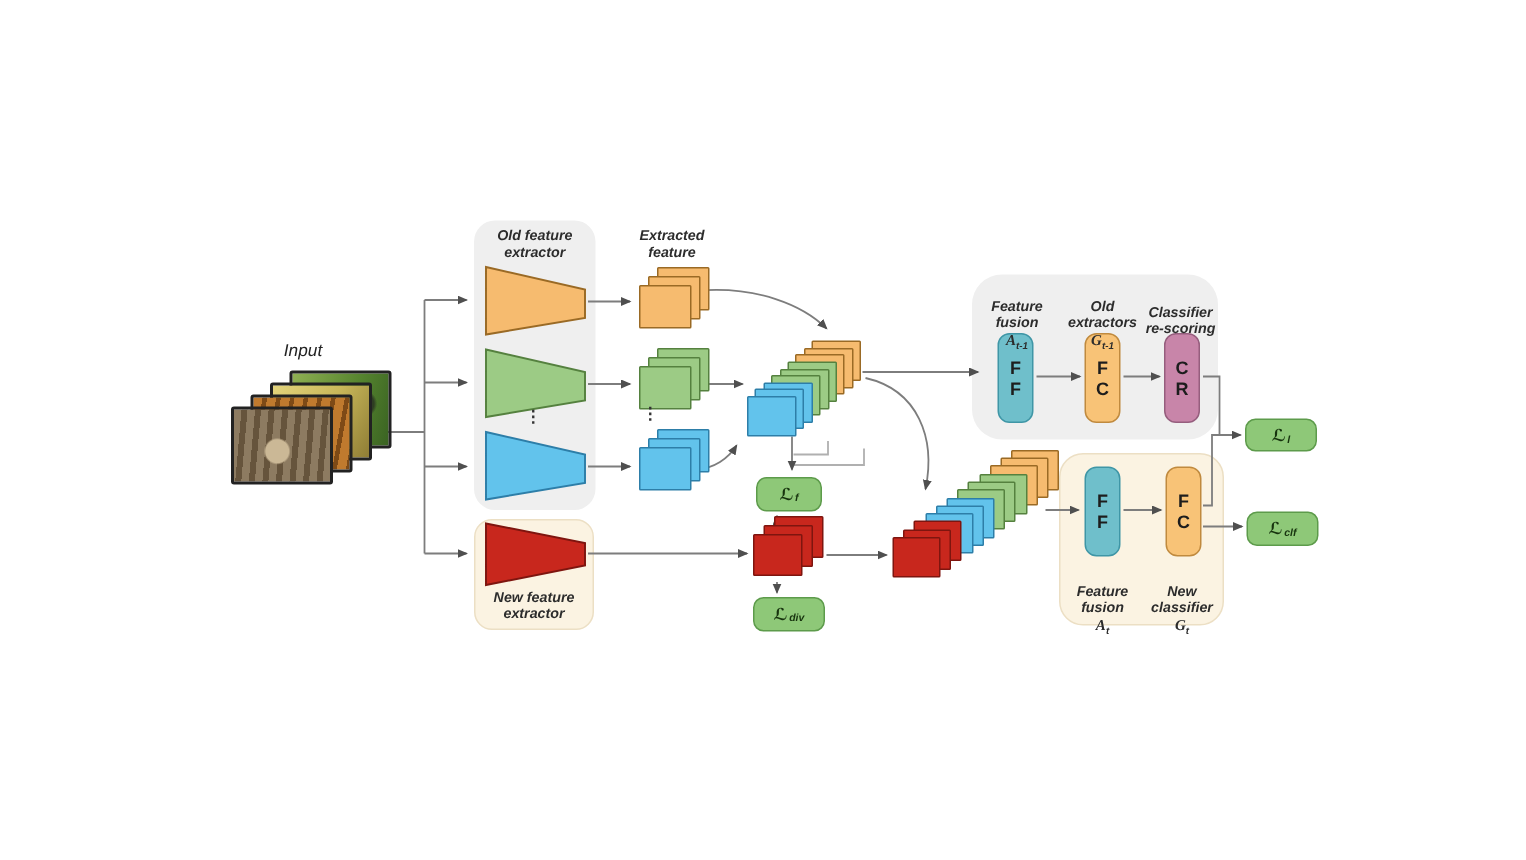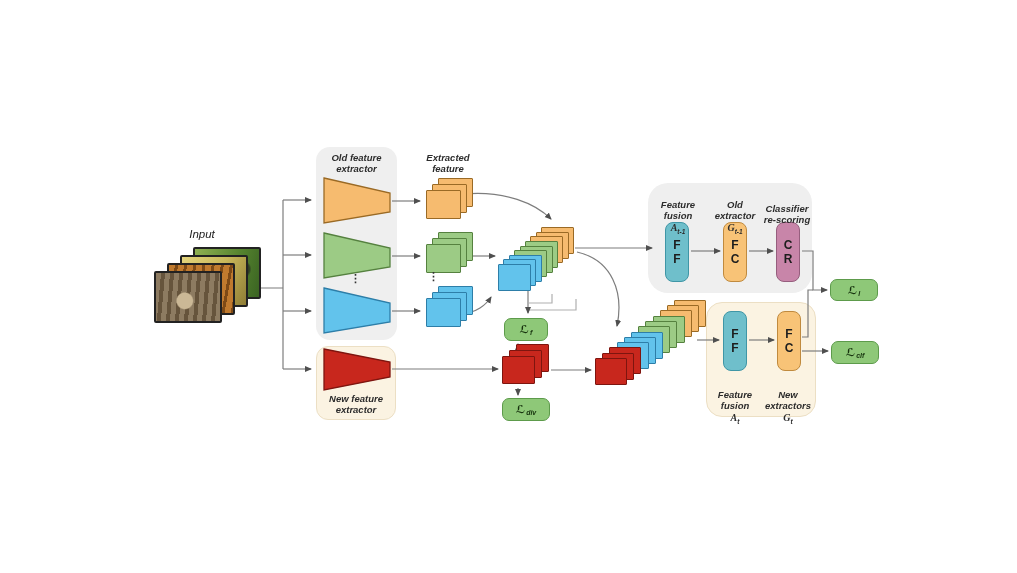--- a/index.html
+++ b/index.html
@@ -158,21 +158,21 @@
       <div class="card" style="left: 595px; top: 358px; width: 32px; height: 27px; background: rgb(200, 39, 29); border: 1.3px solid rgb(126, 21, 15);"></div>
     </div>
 
   <div class="cap" style="left:649px;top:188px;width:58px;">
     <span>Feature
 fusion</span>
     <div class="symline"><span class="sym">A</span><span class="symsub">t-1</span></div>
   </div>
   <div class="cap" style="left:706px;top:188px;width:58px;">
     <span>Old
-extractor</span>
+extractors</span>
     <div class="symline"><span class="sym">G</span><span class="symsub">t-1</span></div>
   </div>
   <div class="cap" style="left:758px;top:192px;width:58px;">
     <span>Classifier
 re-scoring</span>
   </div>
   <div class="mbox teal" style="left:665px;top:222px;">F
 F</div>
   <div class="mbox orangebox" style="left:723px;top:222px;">F
 C</div>
@@ -183,21 +183,21 @@
 F</div>
   <div class="mbox orangebox" style="left:777px;top:311px;">F
 C</div>
   <div class="cap" style="left:707px;top:378px;width:56px;">
     <span>Feature
 fusion</span>
     <div class="symline"><span class="sym">A</span><span class="symsub">t</span></div>
   </div>
   <div class="cap" style="left:760px;top:378px;width:56px;">
     <span>New
-extractors</span>
+classifier</span>
     <div class="symline"><span class="sym">G</span><span class="symsub">t</span></div>
   </div>
 
   <div class="loss" style="left:504px;top:318px;width:44px;height:23px;">
     <span class="lbase">ℒ</span>
       <span class="lsub">f</span>
   </div>
   <div class="loss" style="left:502px;top:398px;width:48px;height:23px;">
     <span class="lbase">ℒ</span>
       <span class="lsub">div</span>

